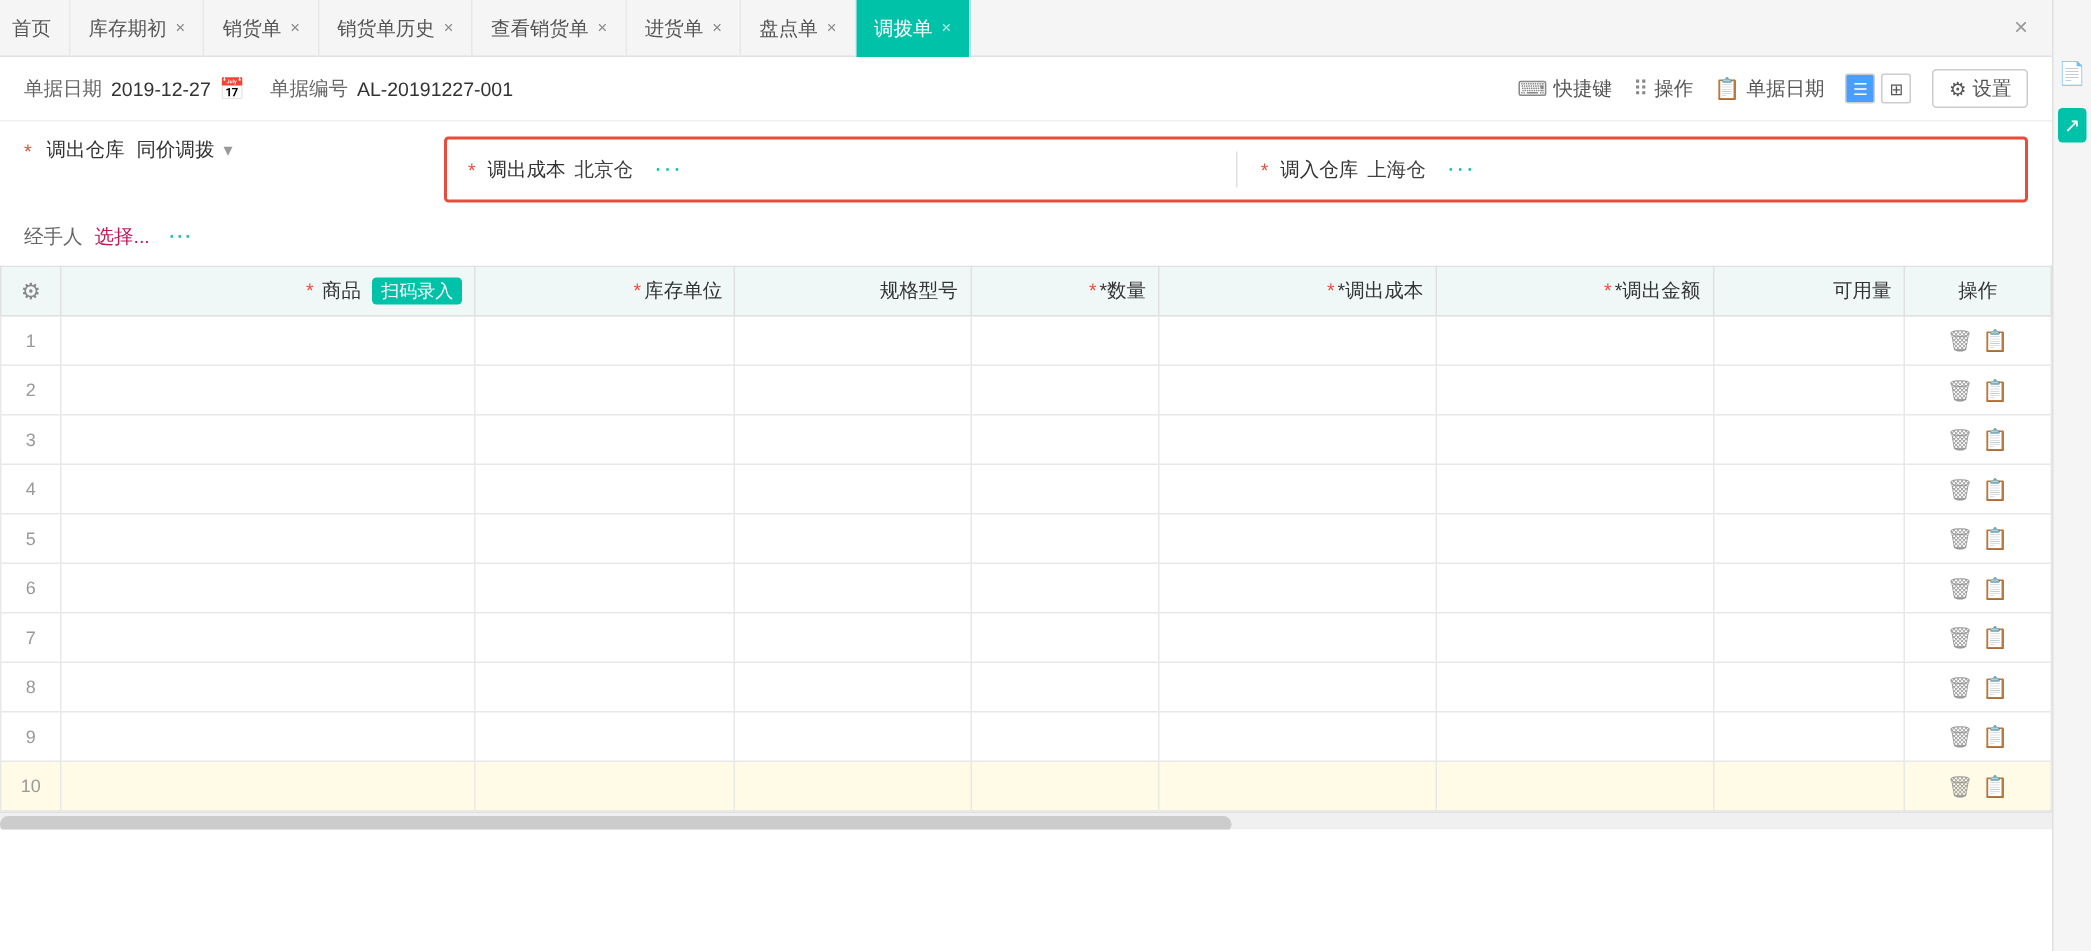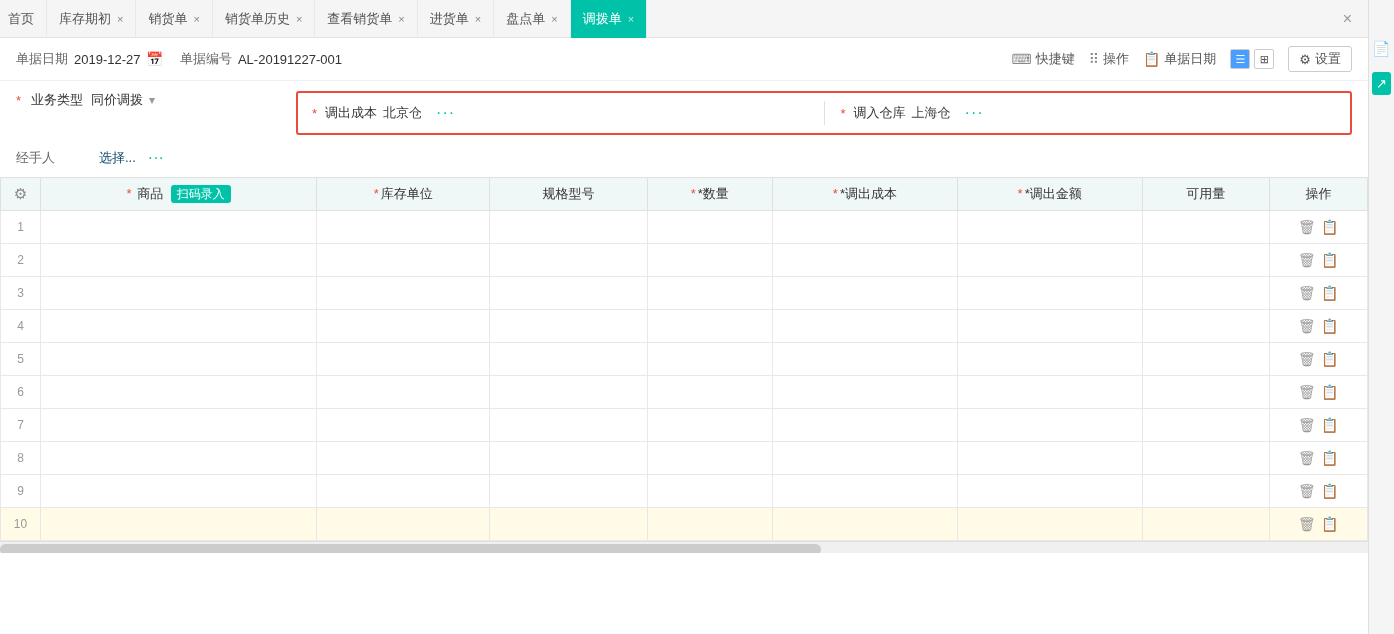--- a/index.html
+++ b/index.html
@@ -79,30 +79,30 @@
     .field-value { color: #404040; font-weight: 500; }
     .field-dots { color: #00c2a8; cursor: pointer; font-size: 16px; letter-spacing: 1px; margin-left: 8px; }
     .field-divider { width: 1px; background: #e0e0e0; height: 24px; margin: 0 16px; }
     .select-wrap { position: relative; display: flex; align-items: center; }
     .select-value { color: #333; }
     .chevron-down { color: #999; font-size: 12px; margin-left: 6px; cursor: pointer; }
 
     
     .person-row { display: flex; align-items: center; padding: 4px 16px 10px; gap: 8px; }
     .person-label { color: #666; }
-    .person-select { color: #0c4a6e; margin-left: 36px; }
+    .person-select { color: #be185d; }
     .person-dots { color: #00c2a8; font-size: 16px; cursor: pointer; margin-left: 4px; }
 
     
     .table-wrap { overflow-x: auto; }
     table { width: 100%; border-collapse: collapse; font-size: 13px; }
     thead tr { background: #f0f8f7; }
     thead th {
       padding: 7px 8px; border: 1px solid #e0e0e0;
-      text-align: center; font-weight: normal; color: #333; white-space: nowrap;
+      text-align: right; font-weight: normal; color: #333; white-space: nowrap;
     }
     thead th.required::before { content: '*'; color: #e74c3c; margin-right: 2px; }
     thead th .scan-btn {
       background: #00c2a8; color: #fff; border-radius: 3px;
       padding: 2px 6px; font-size: 12px; margin-left: 4px; cursor: pointer;
     }
     tbody td {
       padding: 0; height: 32px; border: 1px solid #e8e8e8;
       color: #333;
     }
@@ -203,21 +203,21 @@
       <button class="btn-setting">
         <span>⚙</span>
         <span>设置</span>
       </button>
     </div>
   </div>
 
   <div class="form-section">
     <div class="form-left">
       <span class="required-star">*</span>
-      <span class="field-label">业务类型</span>
+      <span class="field-label">调出仓库</span>
       <div class="select-wrap">
         <span class="select-value">同价调拨</span>
         <span class="chevron-down">▾</span>
       </div>
     </div>
 
     <div class="form-right">
       <div class="field-group">
         <span class="required-star">*</span>
         <span class="field-label">调出成本</span>

